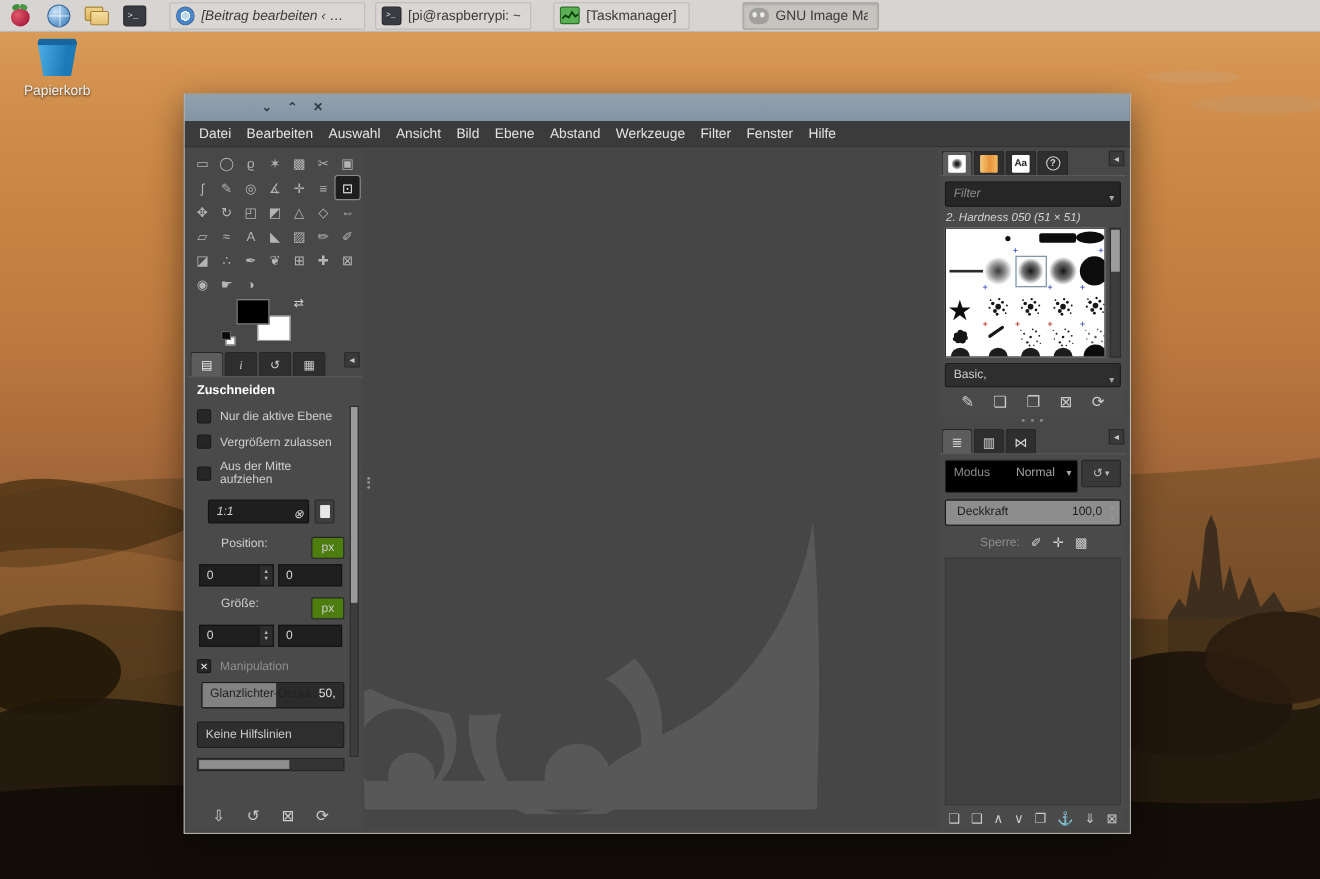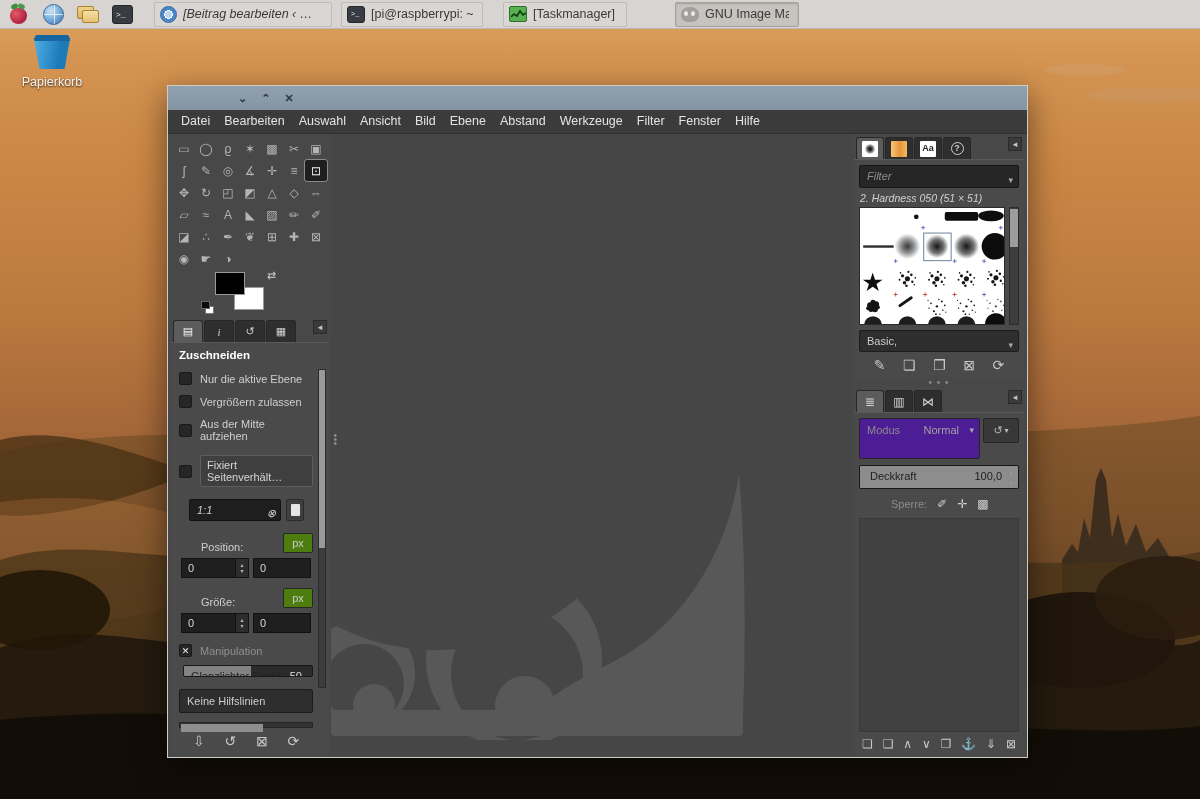--- a/index.html
+++ b/index.html
@@ -86,21 +86,21 @@
   .cb-row{display:flex;align-items:center;gap:8px;margin:5px 0;cursor:pointer;}
   .cbox{width:13px;height:13px;background:#262626;border:1px solid #1a1a1a;border-radius:2px;flex:0 0 auto;
     color:#f0f0f0;font-size:9px;line-height:12px;text-align:center;}
   .fixed-btn{background:#3f3f3f;border:1px solid #5d5d5d;border-radius:2px;padding:3px 6px;color:#d6d6d6;cursor:pointer;}
   .aspect-row{display:flex;align-items:center;gap:5px;margin:7px 0 4px 10px;}
   .aspect-entry{width:92px;height:22px;background:#1e1e1e;border:1px solid #121212;border-radius:2px;position:relative;
     color:#cfcfcf;font-style:italic;font-size:11px;line-height:20px;padding-left:7px;cursor:text;}
   .clear-ic{position:absolute;right:4px;top:3px;color:#d8d8d8;font-size:11px;cursor:pointer;}
   .page-btn{width:18px;height:22px;background:#3f3f3f;border:1px solid #2a2a2a;border-radius:2px;position:relative;cursor:pointer;}
   .page-btn:before{content:"";position:absolute;left:4px;top:4px;width:9px;height:12px;background:#e6e6e6;border-radius:1px;}
-  .unit-row{display:flex;align-items:flex-end;justify-content:space-between;margin-top:8px;padding-left:22px;}
+  .unit-row{display:flex;align-items:flex-start;justify-content:space-between;margin-top:8px;padding-left:22px;}
   .px-btn{width:30px;height:20px;background:#4d7c0f;border:1px solid #272727;border-radius:2px;color:#cccccc;
     text-align:center;line-height:18px;cursor:pointer;}
   .spin-row{display:flex;align-items:center;margin:5px 0 2px 2px;}
   .spinfield{width:55px;height:20px;background:#1f1f1f;border:1px solid #121212;color:#d8d8d8;
     line-height:18px;padding-left:6px;cursor:text;}
   .spinner{width:13px;height:20px;background:#2c2c2c;border:1px solid #121212;border-left:none;display:flex;
     flex-direction:column;align-items:center;justify-content:center;color:#b8b8b8;font-size:6px;line-height:6px;cursor:pointer;}
   .spinfield.second{margin-left:4px;width:58px;}
   .hl-row{display:flex;align-items:center;gap:8px;margin:9px 0 5px 0;}
   .hl-row .lab{color:#8f8f8f;}
@@ -152,21 +152,21 @@
   .spacing-box .slab{position:absolute;left:7px;top:5px;font-size:11px;color:#dadada;}
   .spacing-box .sval{position:absolute;right:15px;top:5px;font-size:11px;color:#dadada;}
   .spacing-box .uarr{position:absolute;right:3px;top:2px;font-size:6px;color:#bbb;}
   .spacing-box .darr{position:absolute;right:3px;bottom:2px;font-size:6px;color:#bbb;}
   .bfooter{display:flex;justify-content:space-around;align-items:center;padding:6px 6px 2px 6px;}
   .dock-split{height:9px;display:flex;align-items:center;justify-content:center;color:#8a8a8a;font-size:10px;letter-spacing:1px;line-height:4px;}
 
   #layerspanel{flex:1;background:#4a4a4a;border-top:1px solid #5a5a5a;padding:5px 5px 3px 5px;
     display:flex;flex-direction:column;min-height:0;}
   .mode-row{display:flex;gap:3px;}
-  .mode-dd{flex:1;height:41px;background:#4c1d95;border:1px solid #262626;border-radius:2px;position:relative;cursor:pointer;}
+  .mode-dd{flex:1;height:30px;background:#000000;border:1px solid #262626;border-radius:2px;position:relative;cursor:pointer;}
   .mode-dd .mlab{position:absolute;left:7px;top:5px;font-size:11px;color:#8d8d8d;}
   .mode-dd .mval{position:absolute;right:20px;top:5px;font-size:11px;color:#a2a2a2;}
   .mode-sw{width:36px;height:25px;background:#383838;border:1px solid #262626;border-radius:2px;
     display:flex;align-items:center;justify-content:center;gap:2px;color:#bdbdbd;font-size:11px;cursor:pointer;}
   .opacity-slider{position:relative;height:24px;background:#2c2c2c;border:1px solid #191919;border-radius:2px;
     margin-top:6px;overflow:hidden;cursor:pointer;}
   .opacity-slider .fill{position:absolute;left:0;top:0;bottom:0;background:#8d8d8d;}
   .opacity-slider .slab{position:absolute;left:10px;top:4px;font-size:11px;color:#1e1e1e;}
   .opacity-slider .sval{position:absolute;right:16px;top:4px;font-size:11px;color:#1e1e1e;}
   .opacity-slider .sp{position:absolute;right:2px;top:1px;bottom:1px;width:10px;display:flex;flex-direction:column;
@@ -348,24 +348,20 @@
           <span class="cbox"></span>
           <span>Nur die aktive Ebene</span>
         </div>
         <div class="cb-row">
           <span class="cbox"></span>
           <span>Vergrößern zulassen</span>
         </div>
         <div class="cb-row">
           <span class="cbox"></span>
           <span>Aus der Mitte aufziehen</span>
-        </div>
-        <div class="cb-row" style="margin-top:8px;">
-          <span class="cbox"></span>
-          <span class="fixed-btn">Fixiert Seitenverhält…</span>
         </div>
 
         <div class="aspect-row">
           <div class="aspect-entry">
             <span>1:1</span>
             <span class="clear-ic">⊗</span>
           </div>
           <div class="page-btn"></div>
         </div>
 

